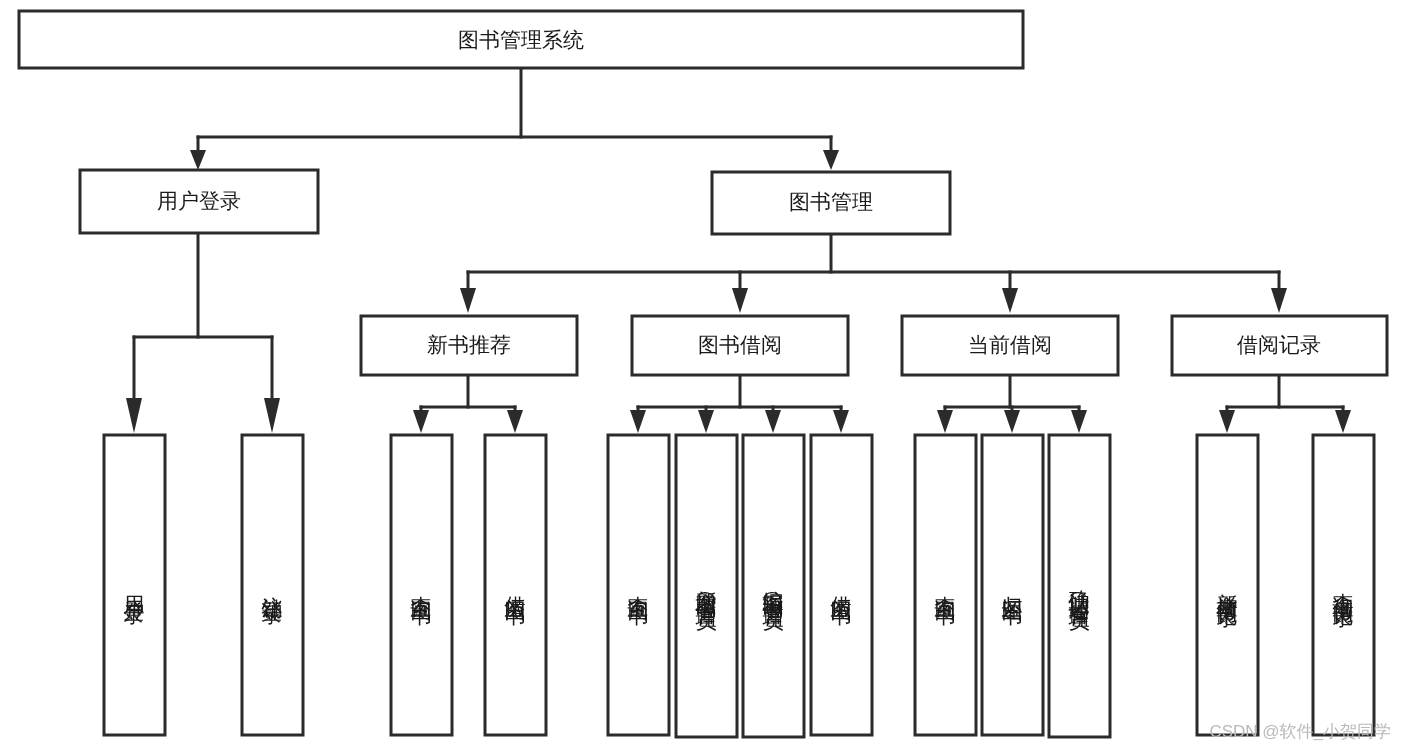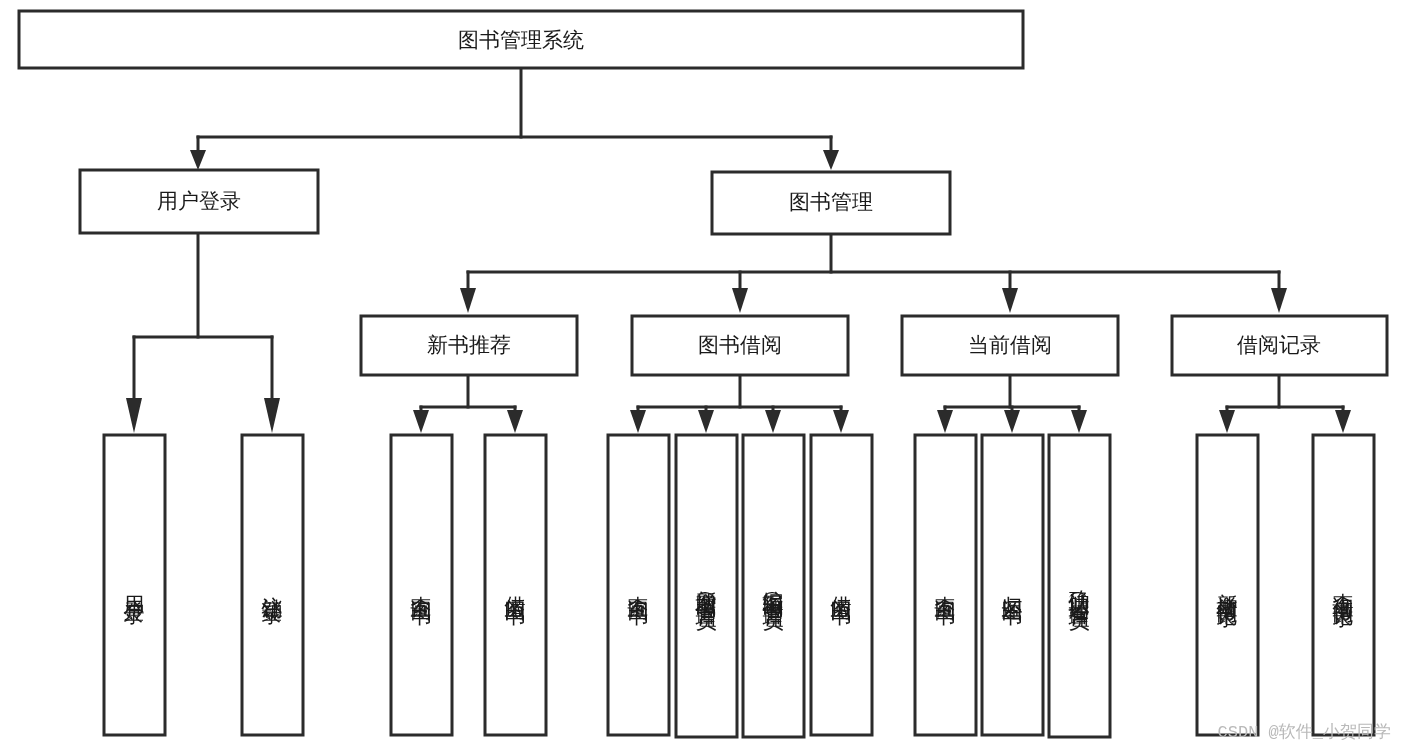--- a/index.html
+++ b/index.html
@@ -46,21 +46,21 @@
     text-anchor: middle;
   }
   .label-h {
     font-size: 21px;
     dominant-baseline: middle;
   }
   .watermark {
     position: absolute;
     right: 14px;
     bottom: 4px;
-    font-family: Liberation Mono, monospace;
+    font-family: Liberation Sans, sans-serif;
     font-size: 17px;
     color: #b9b9b9;
     white-space: nowrap;
     pointer-events: none;
   }
 </style>
 </head>
 <body>
 
 <div id="diagram-root">

